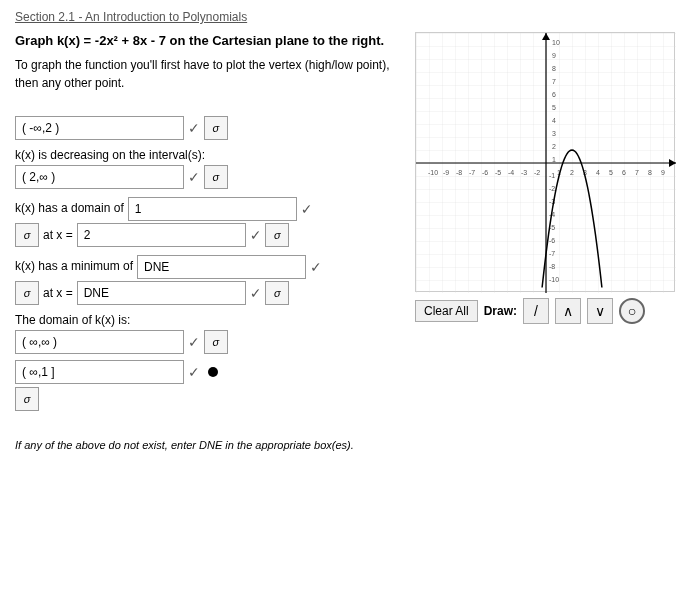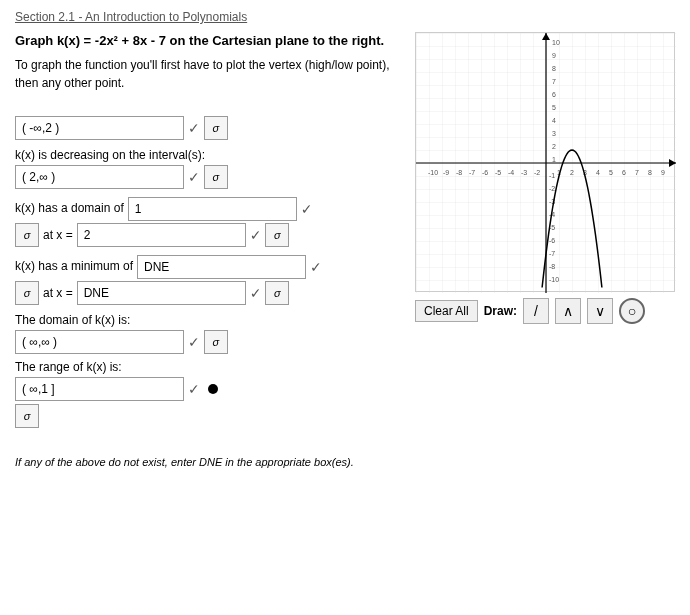--- a/index.html
+++ b/index.html
@@ -232,21 +232,20 @@
       <div class="input-row">
         <input class="input-box input-box-wide" type="text" value="( ∞,∞ )" style="">
         <span class="checkmark">✓</span>
         <div class="sigma-btn">
             <i>σ</i>
           </div>
       </div>
     </div>
 
     <div class="domain-range-group">
-      <div class="field-label">The range of k(x) is:</div>
       <div class="input-row">
         <input class="input-box input-box-wide" type="text" value="( ∞,1 ]" style="">
         <span class="checkmark">✓</span>
         <span class="bullet-dot"></span>
       </div>
       <div class="sigma-btn" style="margin-top:3px;">
           <i>σ</i>
         </div>
     </div>
 

